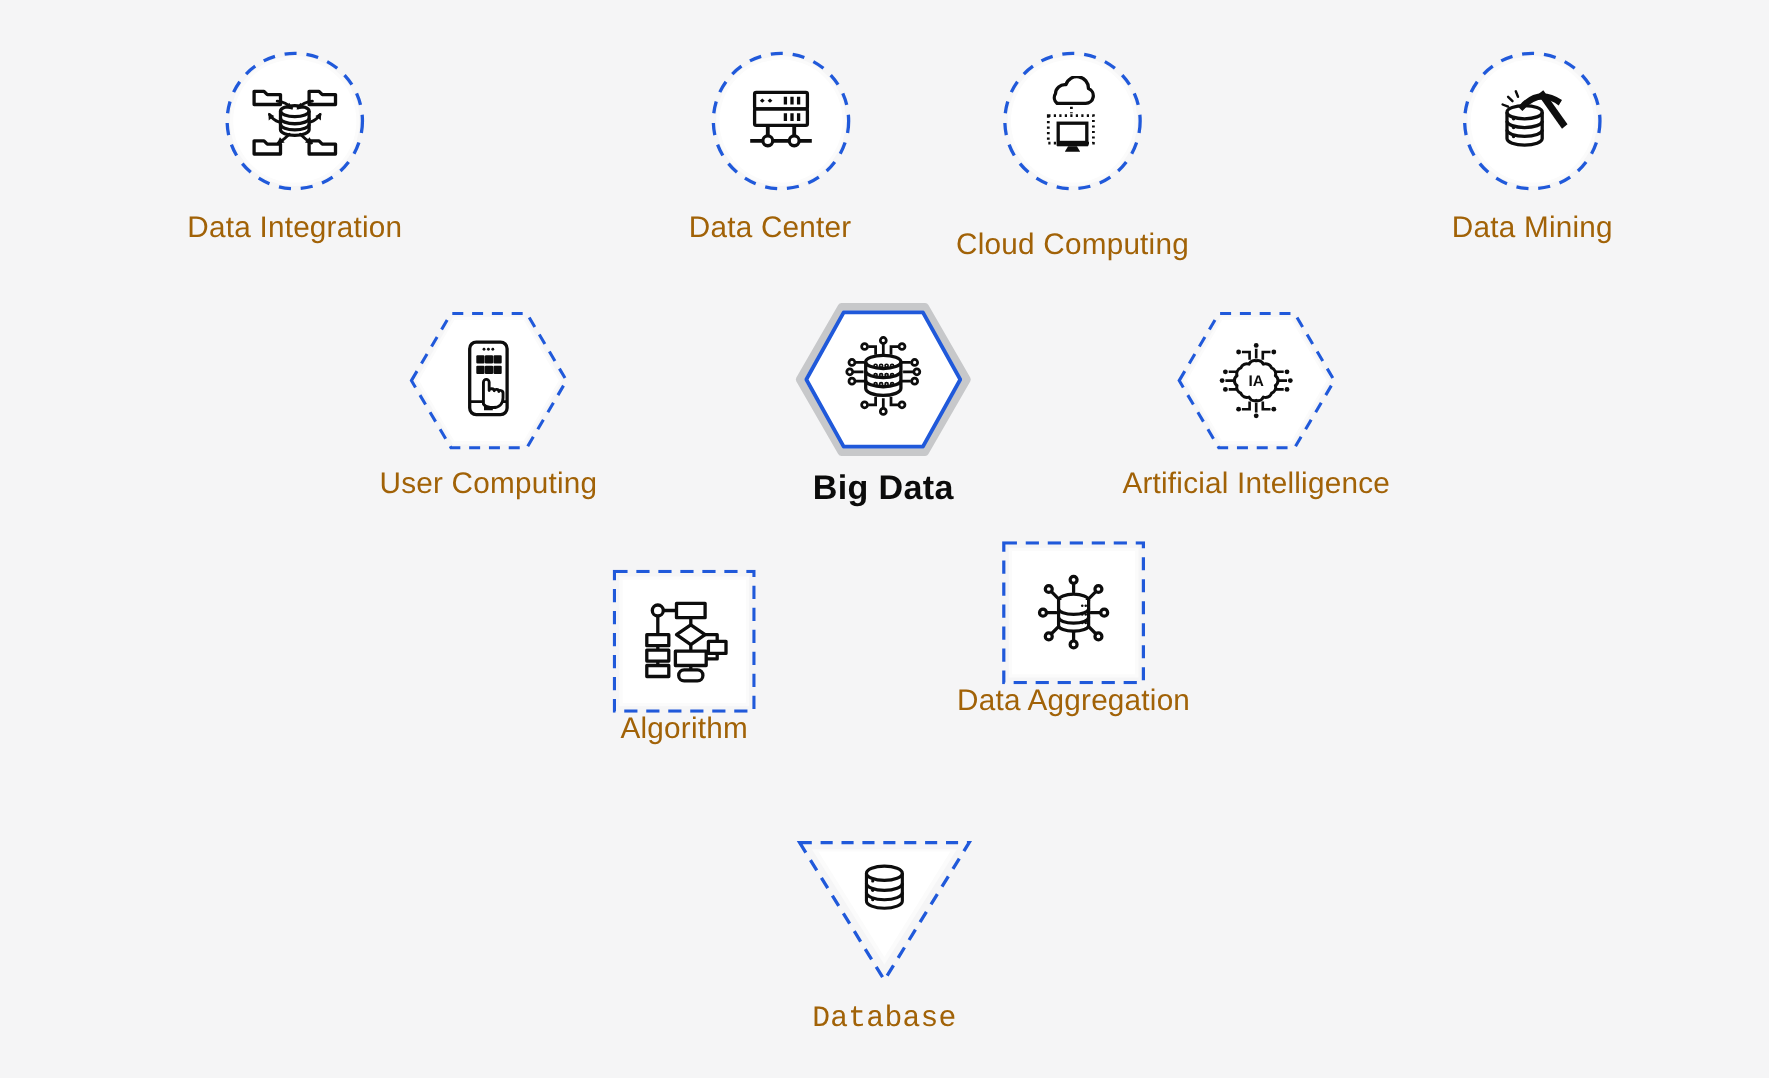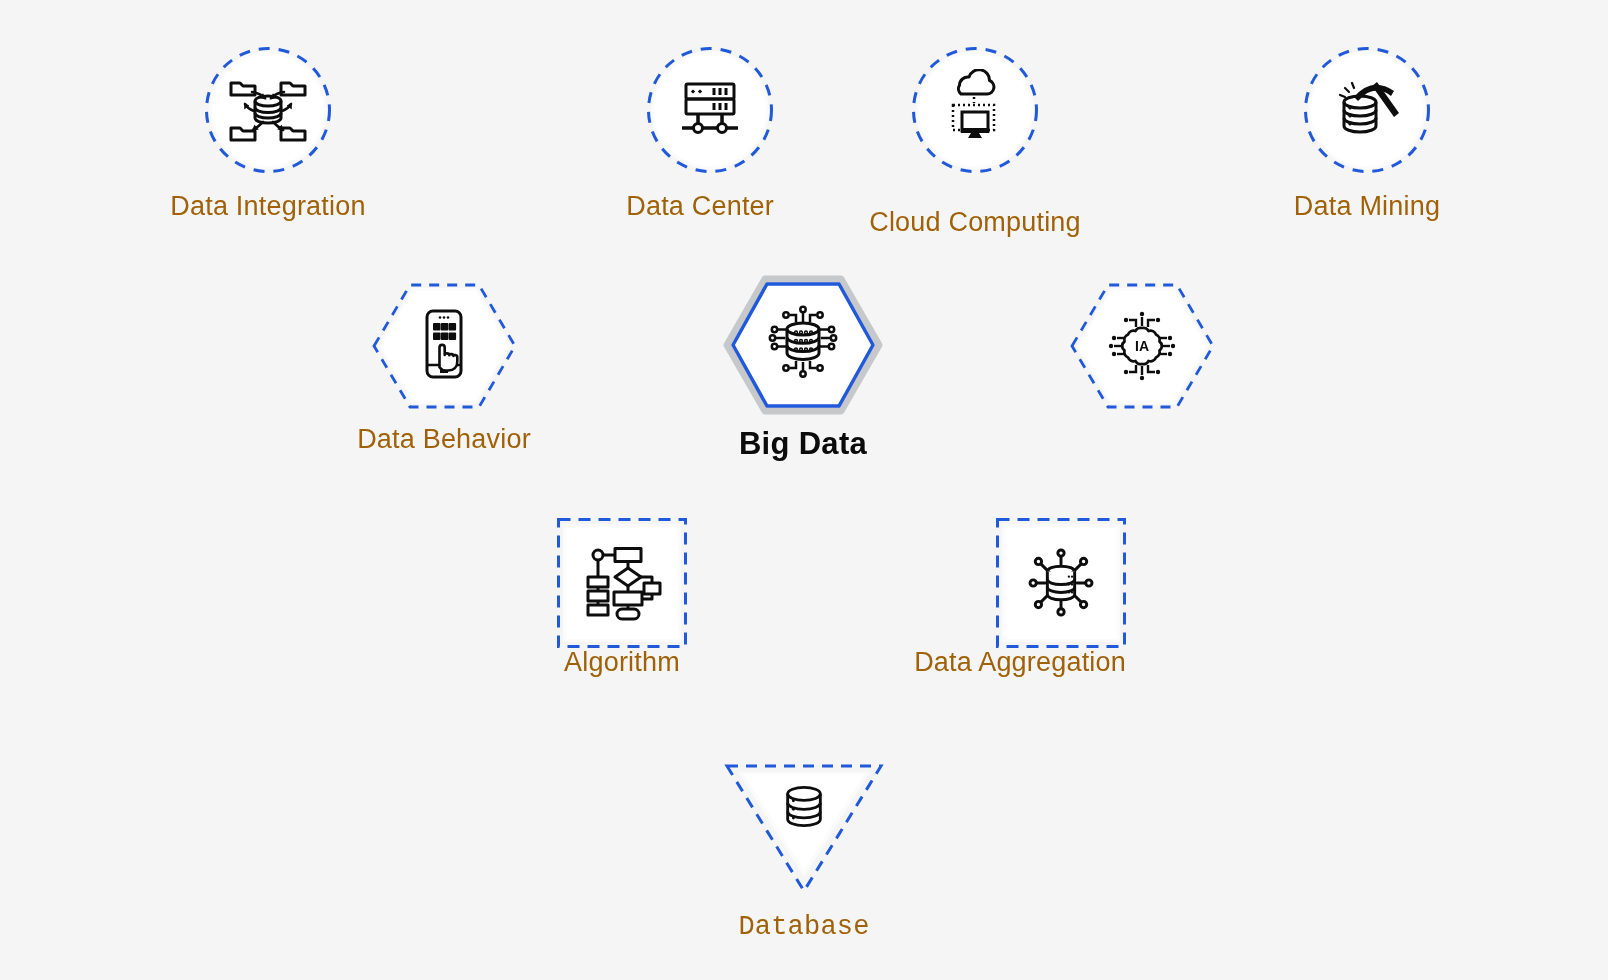--- a/index.html
+++ b/index.html
@@ -112,21 +112,21 @@
       <path d="M39 28 V34" fill="none" stroke="#0d0d0d" stroke-width="2.5" stroke-dasharray="2 3"></path>
       <rect x="18" y="36" width="41" height="25" fill="none" stroke="#0d0d0d" stroke-width="2.5" stroke-dasharray="2 3"></rect>
       <rect x="27" y="43" width="26" height="19" fill="#ffffff" stroke="#0d0d0d" stroke-width="3"></rect>
       <rect x="26" y="59" width="28" height="5" fill="#0d0d0d"></rect>
       <path d="M36 64 h8 l3 5 h-14 z" fill="#0d0d0d"></path>
     </svg>
   </div>
   <div class="node-label m-row1">Cloud Computing</div>
 </div>
 
-<div class="node" style="left:1217px;top:46px;">
+<div class="node" style="left:1243px;top:46px;">
   <div class="shape-wrap" style="width:128px;height:128px;">
     <svg width="128" height="128">
       <circle cx="64" cy="64" r="59" fill="#ffffff" opacity="0.55"></circle>
       <circle cx="64" cy="64" r="56" fill="#ffffff"></circle>
       <circle cx="64" cy="64" r="61.5" fill="none" stroke="#2059da" stroke-width="3" stroke-dasharray="11 9"></circle>
     </svg>
     <svg class="icon" width="80" height="80" viewBox="0 0 80 80">
       <g fill="none" stroke="#0d0d0d" stroke-width="3">
         <ellipse cx="33" cy="32" rx="16" ry="6"></ellipse>
         <path d="M17 32 V56 a16 6 0 0 0 32 0 V32"></path>
@@ -173,21 +173,21 @@
       <path d="M15 57 H49" stroke="#0d0d0d" stroke-width="2.5"></path>
       <path d="M28 63.5 H36" stroke="#0d0d0d" stroke-width="3"></path>
       <path d="M27.5 56 V39.5 a2.6 2.6 0 0 1 5.2 0 V47
                c0 -2.2 4.6 -2.2 4.6 0.3
                c0 -1.9 4.2 -1.7 4.2 0.7
                c0 -1.6 3.8 -1.3 3.8 1 v4.5
                c0 5.5 -3.5 9 -9 9 h-2.5
                c-2.8 0 -4.8 -1.2 -6.3 -3.2 z" fill="#ffffff" stroke="#0d0d0d" stroke-width="2.6" stroke-linejoin="round"></path>
     </svg>
   </div>
-  <div class="node-label m-row2">Data Behavior</div>
+  <div class="node-label m-row2">User Computing</div>
 </div>
 
 <div class="node" style="left:653px;top:272px;">
   <div class="shape-wrap" style="width:166px;height:146px;">
     <svg width="166" height="146">
       <polygon points="7,73 45,7 121,7 159,73 121,139 45,139" fill="#ffffff" stroke="#c7c8ca" stroke-width="7" stroke-linejoin="round"></polygon>
       <polygon points="13,73 47,12 119,12 153,73 119,134 47,134" fill="none" stroke="#2059da" stroke-width="3.5" stroke-linejoin="round"></polygon>
     </svg>
     <svg class="icon" width="88" height="88" viewBox="0 0 88 88">
       <g fill="none" stroke="#0d0d0d" stroke-width="3">
@@ -280,20 +280,21 @@
           <circle cx="72" cy="52" r="2.2"></circle>
       </g>
       <path d="M44 26
                a5.5 5.5 0 0 1 6.5 3 a6 6 0 0 1 7.5 3.5 a6 6 0 0 1 3.5 7 a5.5 5.5 0 0 1 0 9
                a6 6 0 0 1 -3.5 7 a6 6 0 0 1 -7.5 3.5 a5.5 5.5 0 0 1 -6.5 3
                a5.5 5.5 0 0 1 -6.5 -3 a6 6 0 0 1 -7.5 -3.5 a6 6 0 0 1 -3.5 -7 a5.5 5.5 0 0 1 0 -9
                a6 6 0 0 1 3.5 -7 a6 6 0 0 1 7.5 -3.5 a5.5 5.5 0 0 1 6.5 -3 z" fill="#ffffff" stroke="#0d0d0d" stroke-width="2.8" stroke-linejoin="round"></path>
       <text x="44" y="49" text-anchor="middle" font-size="14" font-weight="bold" font-family="Liberation Sans, sans-serif" fill="#0d0d0d">IA</text>
     </svg>
   </div>
+  <div class="node-label m-row2">Artificial Intelligence</div>
 </div>
 
 <div class="node" style="left:472px;top:518px;">
   <div class="shape-wrap" style="width:130px;height:130px;">
     <svg width="130" height="130">
       <rect x="6" y="6" width="118" height="118" fill="#ffffff" opacity="0.55"></rect>
       <rect x="9" y="9" width="112" height="112" fill="#ffffff"></rect>
       <rect x="1.5" y="1.5" width="127" height="127" fill="none" stroke="#2059da" stroke-width="3" stroke-dasharray="12 8"></rect>
     </svg>
     <svg class="icon" width="84" height="84" viewBox="0 0 84 84">
@@ -315,21 +316,21 @@
         <path d="M18 46 V50"></path>
         <rect x="8" y="50" width="20" height="10"></rect>
         <path d="M18 60 V64"></path>
         <rect x="8" y="64" width="20" height="10"></rect>
       </g>
     </svg>
   </div>
   <div class="node-label m-row3">Algorithm</div>
 </div>
 
-<div class="node" style="left:826px;top:518px;align-items:flex-end;">
+<div class="node" style="left:826px;top:492px;">
   <div class="shape-wrap" style="width:130px;height:130px;">
     <svg width="130" height="130">
       <rect x="6" y="6" width="118" height="118" fill="#ffffff" opacity="0.55"></rect>
       <rect x="9" y="9" width="112" height="112" fill="#ffffff"></rect>
       <rect x="1.5" y="1.5" width="127" height="127" fill="none" stroke="#2059da" stroke-width="3" stroke-dasharray="12 8"></rect>
     </svg>
     <svg class="icon" width="84" height="84" viewBox="0 0 80 80">
       <g fill="none" stroke="#0d0d0d" stroke-width="2.8" stroke-linecap="round">
         <path d="M40 22 V15"></path>
           <path d="M40 57 V64"></path>

